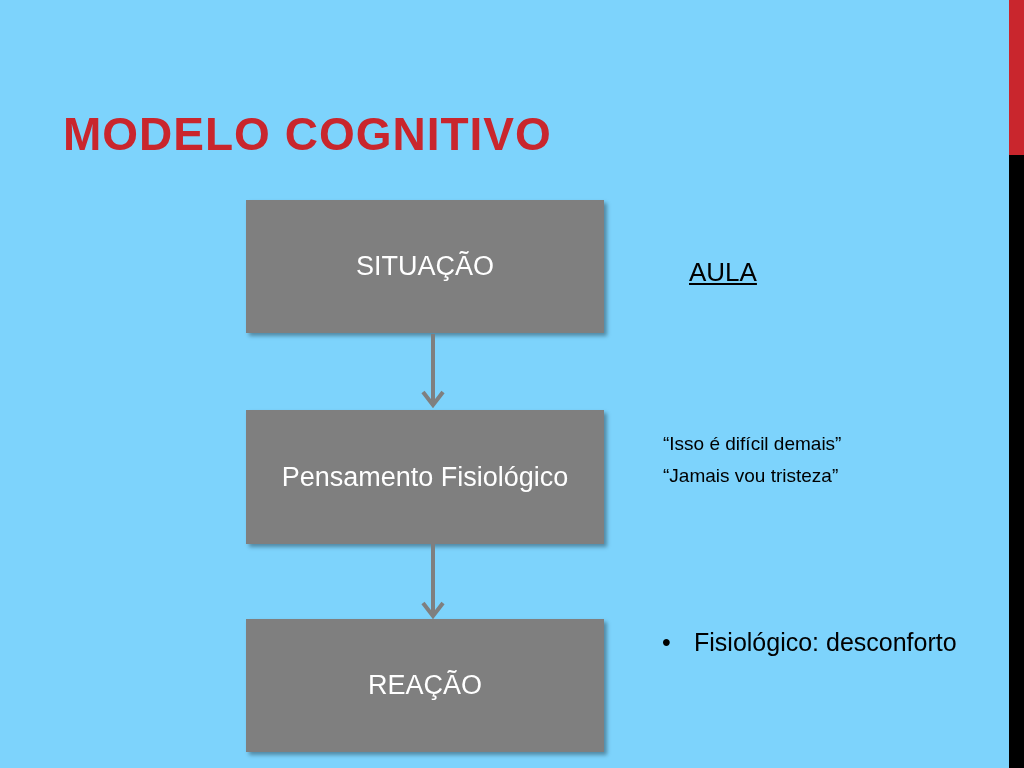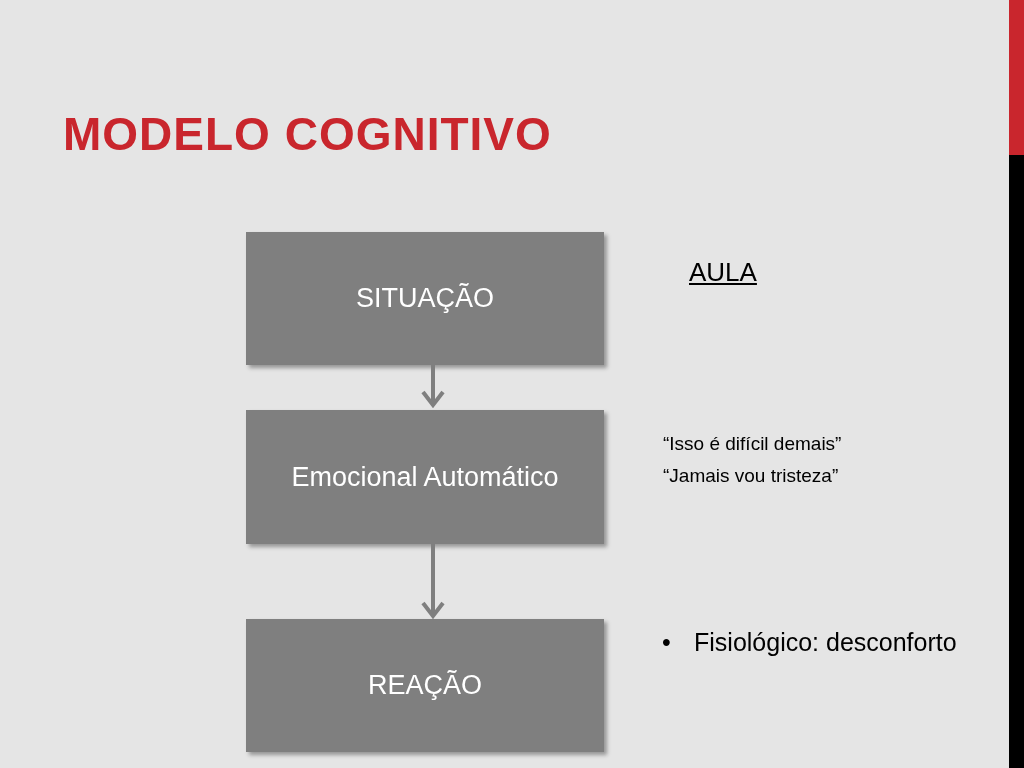--- a/index.html
+++ b/index.html
@@ -3,21 +3,21 @@
 <meta charset="utf-8">
 <style>
   * { margin: 0; padding: 0; box-sizing: border-box; }
   html, body { background: #ffffff; }
   body { font-family: "Liberation Sans", sans-serif; }
 
   .slide {
     position: relative;
     width: 1024px;
     height: 768px;
-    background: #e5e5e5;
+    background: #7dd3fc;
     overflow: hidden;
   }
 
   
   .accent-red {
     position: absolute;
     right: 0; top: 0;
     width: 15px; height: 155px;
     background: #c9262d;
   }
@@ -49,21 +49,21 @@
     box-shadow: 3px 3px 4px rgba(0,0,0,0.35);
     display: flex;
     align-items: center;
     justify-content: center;
   }
   .flow-box .box-label {
     color: #ffffff;
     font-size: 27px;
     text-align: center;
   }
-  .box-1 { top: 200px; margin-top: 32px; }
+  .box-1 { top: 200px; }
   .box-2 { top: 410px; height: 134px; }
   .box-3 { top: 619px; }
 
   
   .flow-arrow {
     position: absolute;
     left: 419px;
     width: 28px;
   }
   .arrow-1 { top: 334px; height: 74px; }
@@ -123,21 +123,21 @@
   </div>
 
   <div class="flow-arrow arrow-1">
     <svg viewBox="0 0 28 74" xmlns="http://www.w3.org/2000/svg">
       <line x1="14" y1="0" x2="14" y2="68" stroke="#7f7f7f" stroke-width="4"></line>
       <polyline points="4,58 14,71 24,58" fill="none" stroke="#7f7f7f" stroke-width="4"></polyline>
     </svg>
   </div>
 
   <div class="flow-box box-2">
-    <span class="box-label">Emocional Automático</span>
+    <span class="box-label">Pensamento Fisiológico</span>
   </div>
 
   <div class="flow-arrow arrow-2">
     <svg viewBox="0 0 28 75" xmlns="http://www.w3.org/2000/svg">
       <line x1="14" y1="0" x2="14" y2="69" stroke="#7f7f7f" stroke-width="4"></line>
       <polyline points="4,59 14,72 24,59" fill="none" stroke="#7f7f7f" stroke-width="4"></polyline>
     </svg>
   </div>
 
   <div class="flow-box box-3">

